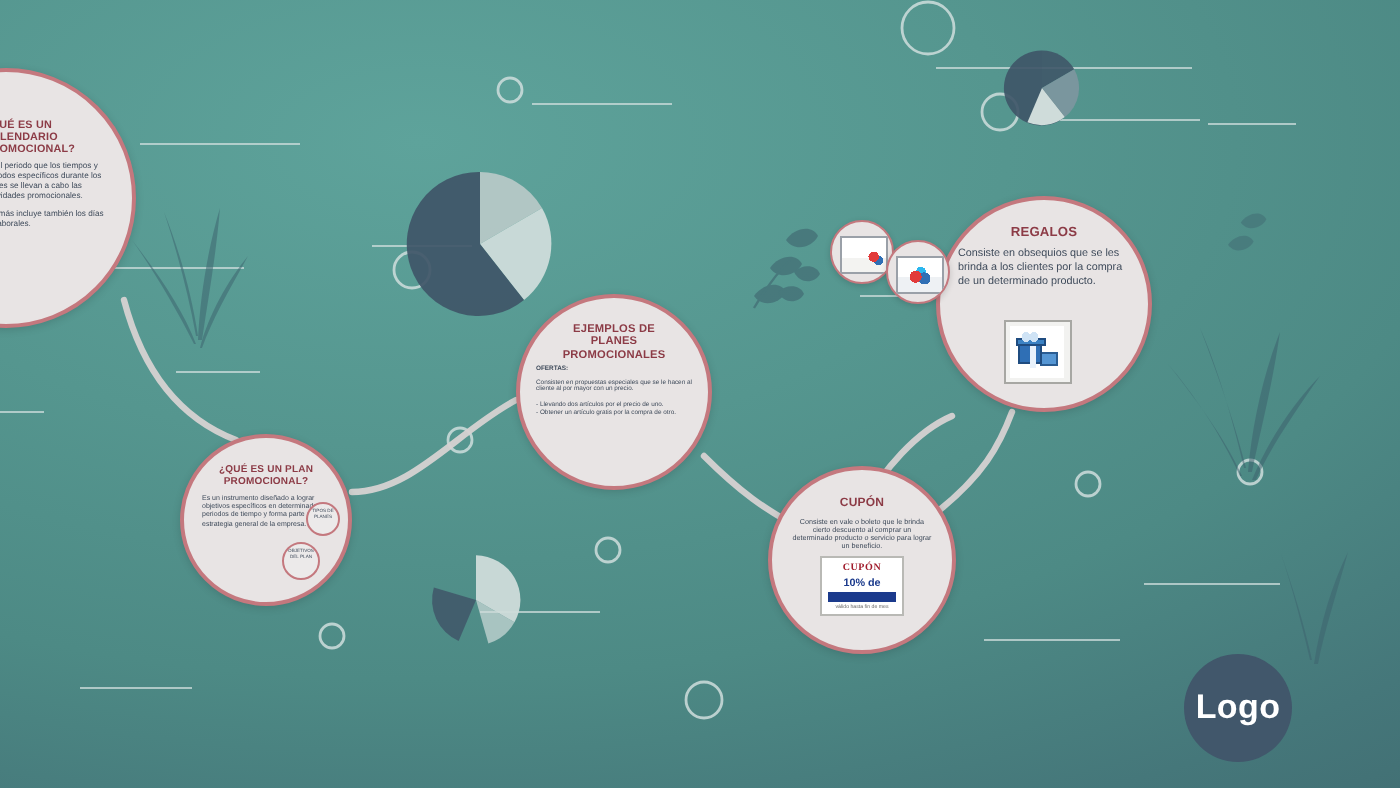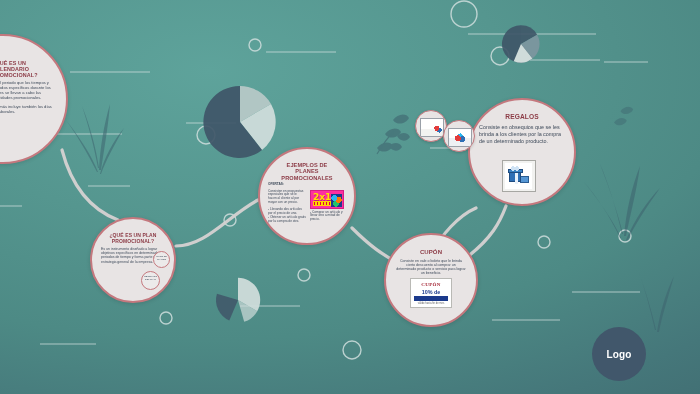--- a/index.html
+++ b/index.html
@@ -180,21 +180,21 @@
   .img-cupon .c2 { position:absolute; left:0; right:0; top:10px; text-align:center; font-size:5.4px; font-weight:bold; color:#1b3a8c; }
   .img-cupon .c3 { position:absolute; left:3px; right:3px; top:17px; height:5px; background:#1b3a8c; }
   .img-cupon .c4 { position:absolute; left:0; right:0; bottom:2px; text-align:center; font-size:2.6px; color:#666; }
 
   
   #logo-button {
     position:absolute; left:592px; top:327px; width:54px; height:54px;
     border-radius:50%;
     background:#41576b;
     display:flex; align-items:center; justify-content:center;
-    color:#ffffff; font-size:10px; font-weight:bold;
+    color:#ffffff; font-size:17px; font-weight:bold;
     letter-spacing:.2px;
   }
 </style>
 </head>
 <body>
 
 <div id="canvas">
 
   <svg class="deco-svg" viewBox="0 0 700 394">
 
@@ -311,28 +311,20 @@
 PLANES
 PROMOCIONALES</div>
     <div class="body" style="font-weight:bold;font-size:3.2px;">OFERTAS:</div>
     <div class="cols">
       <div style="flex:1;">
         <div class="body" style="white-space:pre-line;margin-top:0;">Consisten en propuestas especiales que se le hacen al cliente al por mayor con un precio.
 
 - Llevando dos artículos por el precio de uno.
 - Obtener un artículo gratis por la compra de otro.</div>
       </div>
-      <div style="width:36px;">
-        <div class="img-21">
-          <span class="num">2x1</span>
-          <span class="strip"></span>
-          <span class="blob"></span>
-        </div>
-        <div class="body" style="white-space:pre-line;">- Comprar un artículo y llevar otro a mitad de precio.</div>
-      </div>
     </div>
   </div>
 
   <div class="node" id="node-cupon">
     <div class="ttl">CUPÓN</div>
     <div class="body">Consiste en vale o boleto que le brinda cierto descuento al comprar un determinado producto o servicio para lograr un beneficio.</div>
     <div style="display:flex;justify-content:center;margin-top:2px;">
       <div class="img-cupon">
         <span class="c1">CUPÓN</span>
         <span class="c2">10% de</span>

